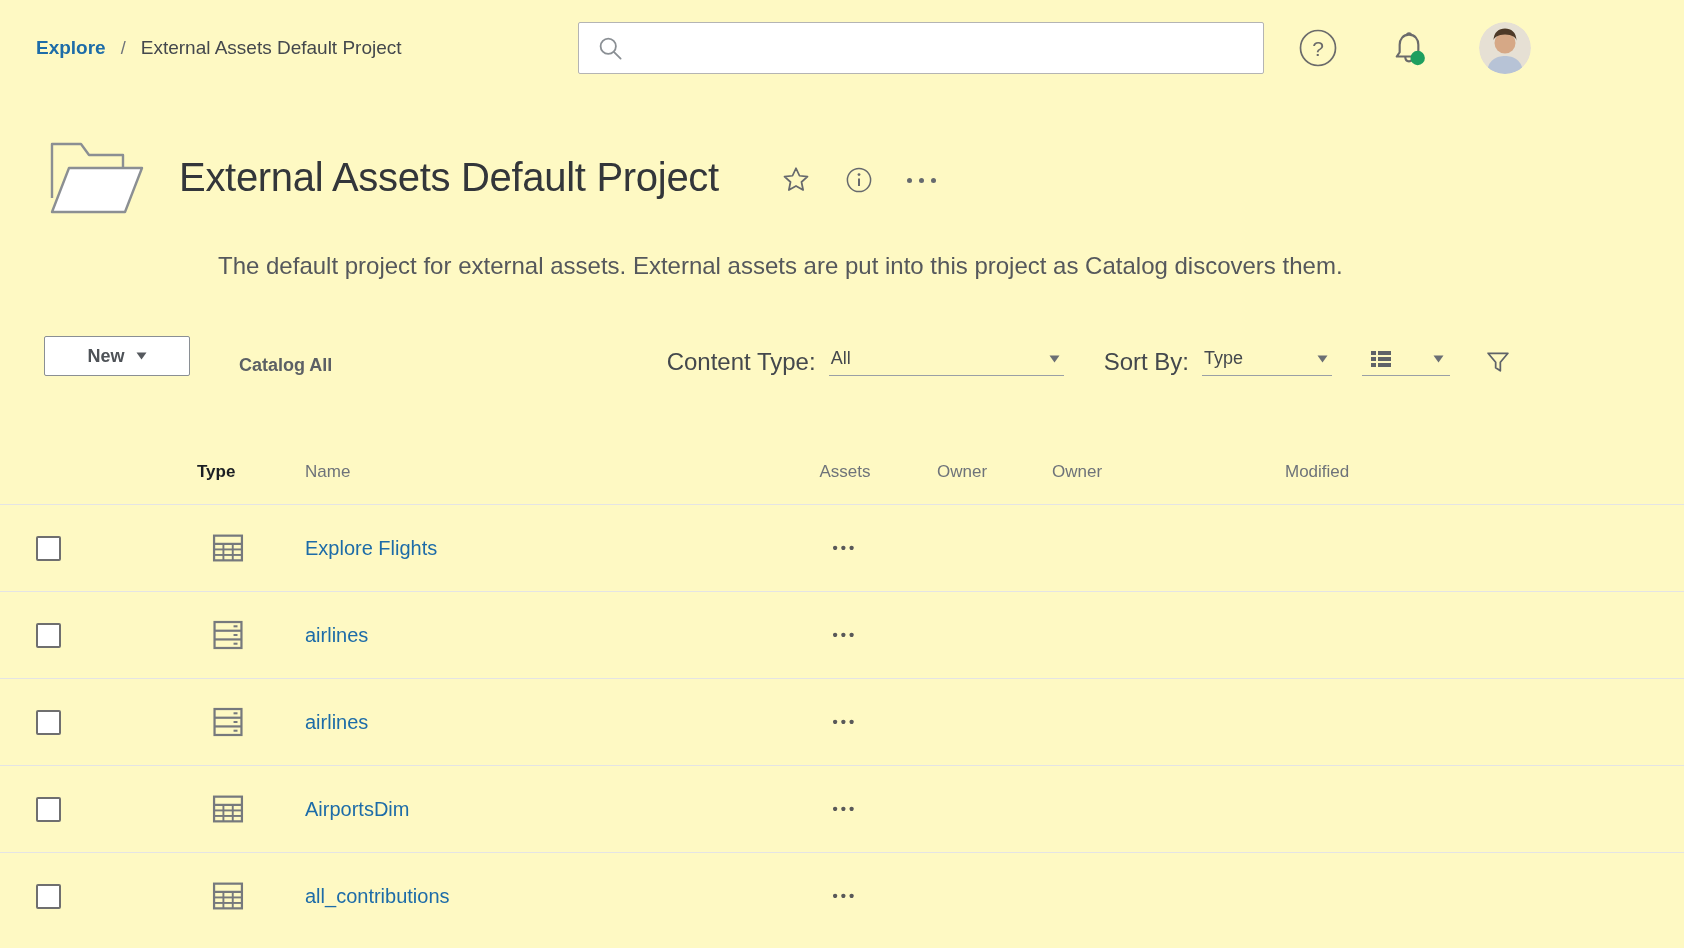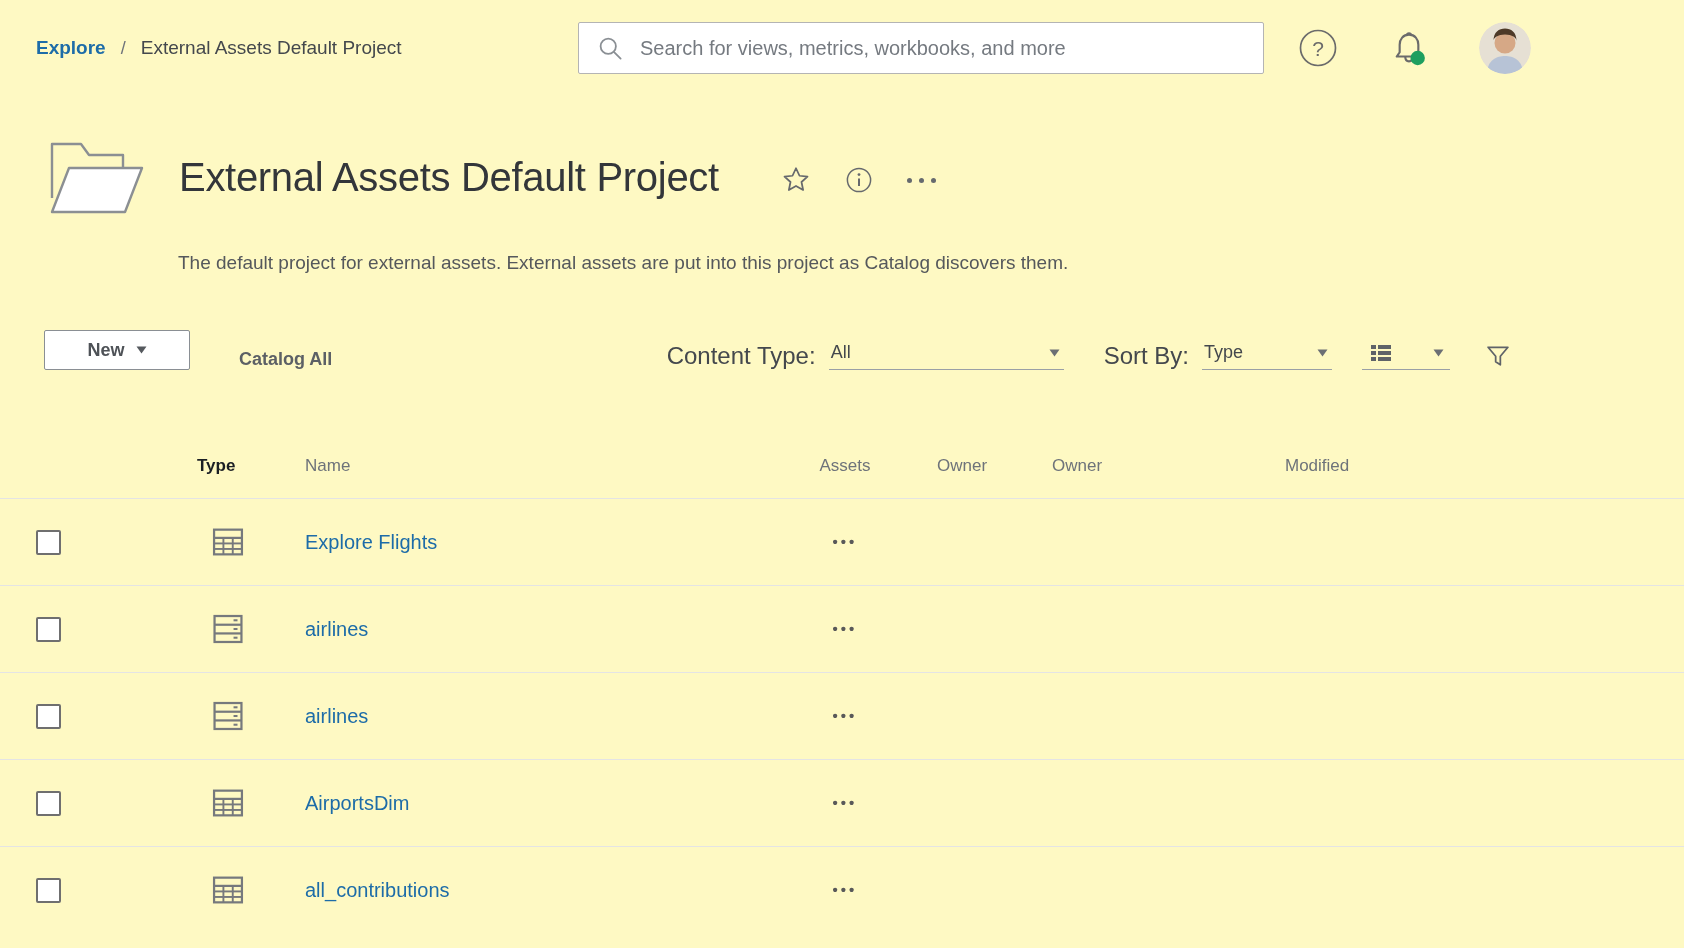--- a/index.html
+++ b/index.html
@@ -25,21 +25,21 @@
   }
   .searchbox input::placeholder { color:#757a80; opacity:1; }
   .right-icons { margin-left:auto; display:flex; align-items:center; gap:50px; }
   .icon-btn { background:none; border:none; cursor:pointer; display:flex; align-items:center; justify-content:center; padding:0; }
   .avatar-wrap { width:52px; height:52px; border-radius:50%; overflow:hidden; cursor:pointer; border:none; padding:0; background:none; }
 
   
   .title-row { margin-top:40px; padding-left:45px; display:flex; align-items:center; }
   .page-title { font-size:40px; font-weight:400; color:#33363a; margin-left:32px; letter-spacing:-0.3px; }
   .title-actions { display:flex; align-items:center; gap:34px; margin-left:62px; padding-top:6px; }
-  .description { margin-top:34px; padding-left:178px; font-size:19px; color:#55585c; }
+  .description { margin-top:34px; padding-left:178px; font-size:24px; color:#55585c;margin-left:40px; }
 
   
   .toolbar { margin-top:56px; display:flex; align-items:flex-end; padding:0 172px 0 44px; height:40px; }
   .new-btn {
     width:146px; height:40px; border:1px solid #8a8f94; border-radius:2px; background:#fff;
     font-size:18px; font-weight:700; color:#4e5257; display:flex; align-items:center; justify-content:center;
     gap:11px; cursor:pointer; font-family:inherit;
   }
   .select-all { margin-left:49px; background:none; border:none; font-size:18px; font-weight:700; color:#5c6065; cursor:pointer; font-family:inherit; }
   .ctl-label { font-size:24px; color:#44484d; }
@@ -98,21 +98,20 @@
       <span class="crumb-current">External Assets Default Project</span>
     </div>
 
     <div class="searchbox">
       <span style="display:flex;">
         <svg width="27" height="27" viewBox="0 0 24 24">
             <circle cx="10" cy="10" r="6.8" fill="none" stroke="#8a8f94" stroke-width="1.6"></circle>
             <line x1="15.2" y1="15.2" x2="21" y2="21" stroke="#8a8f94" stroke-width="1.6" stroke-linecap="round"></line>
           </svg>
       </span>
-      <input type="text" placeholder="Search for views, metrics, workbooks, and more" style="">
     </div>
 
     <div class="right-icons">
       <button class="icon-btn">
         <span style="display:flex;">
           <svg width="42" height="42" viewBox="0 0 42 42">
               <circle cx="21" cy="21" r="17.5" fill="none" stroke="#6b6b6b" stroke-width="1.7"></circle>
               <text x="21" y="28.5" text-anchor="middle" font-size="21" fill="#6b6b6b" font-family="Liberation Sans, sans-serif">?</text>
             </svg>
         </span>

